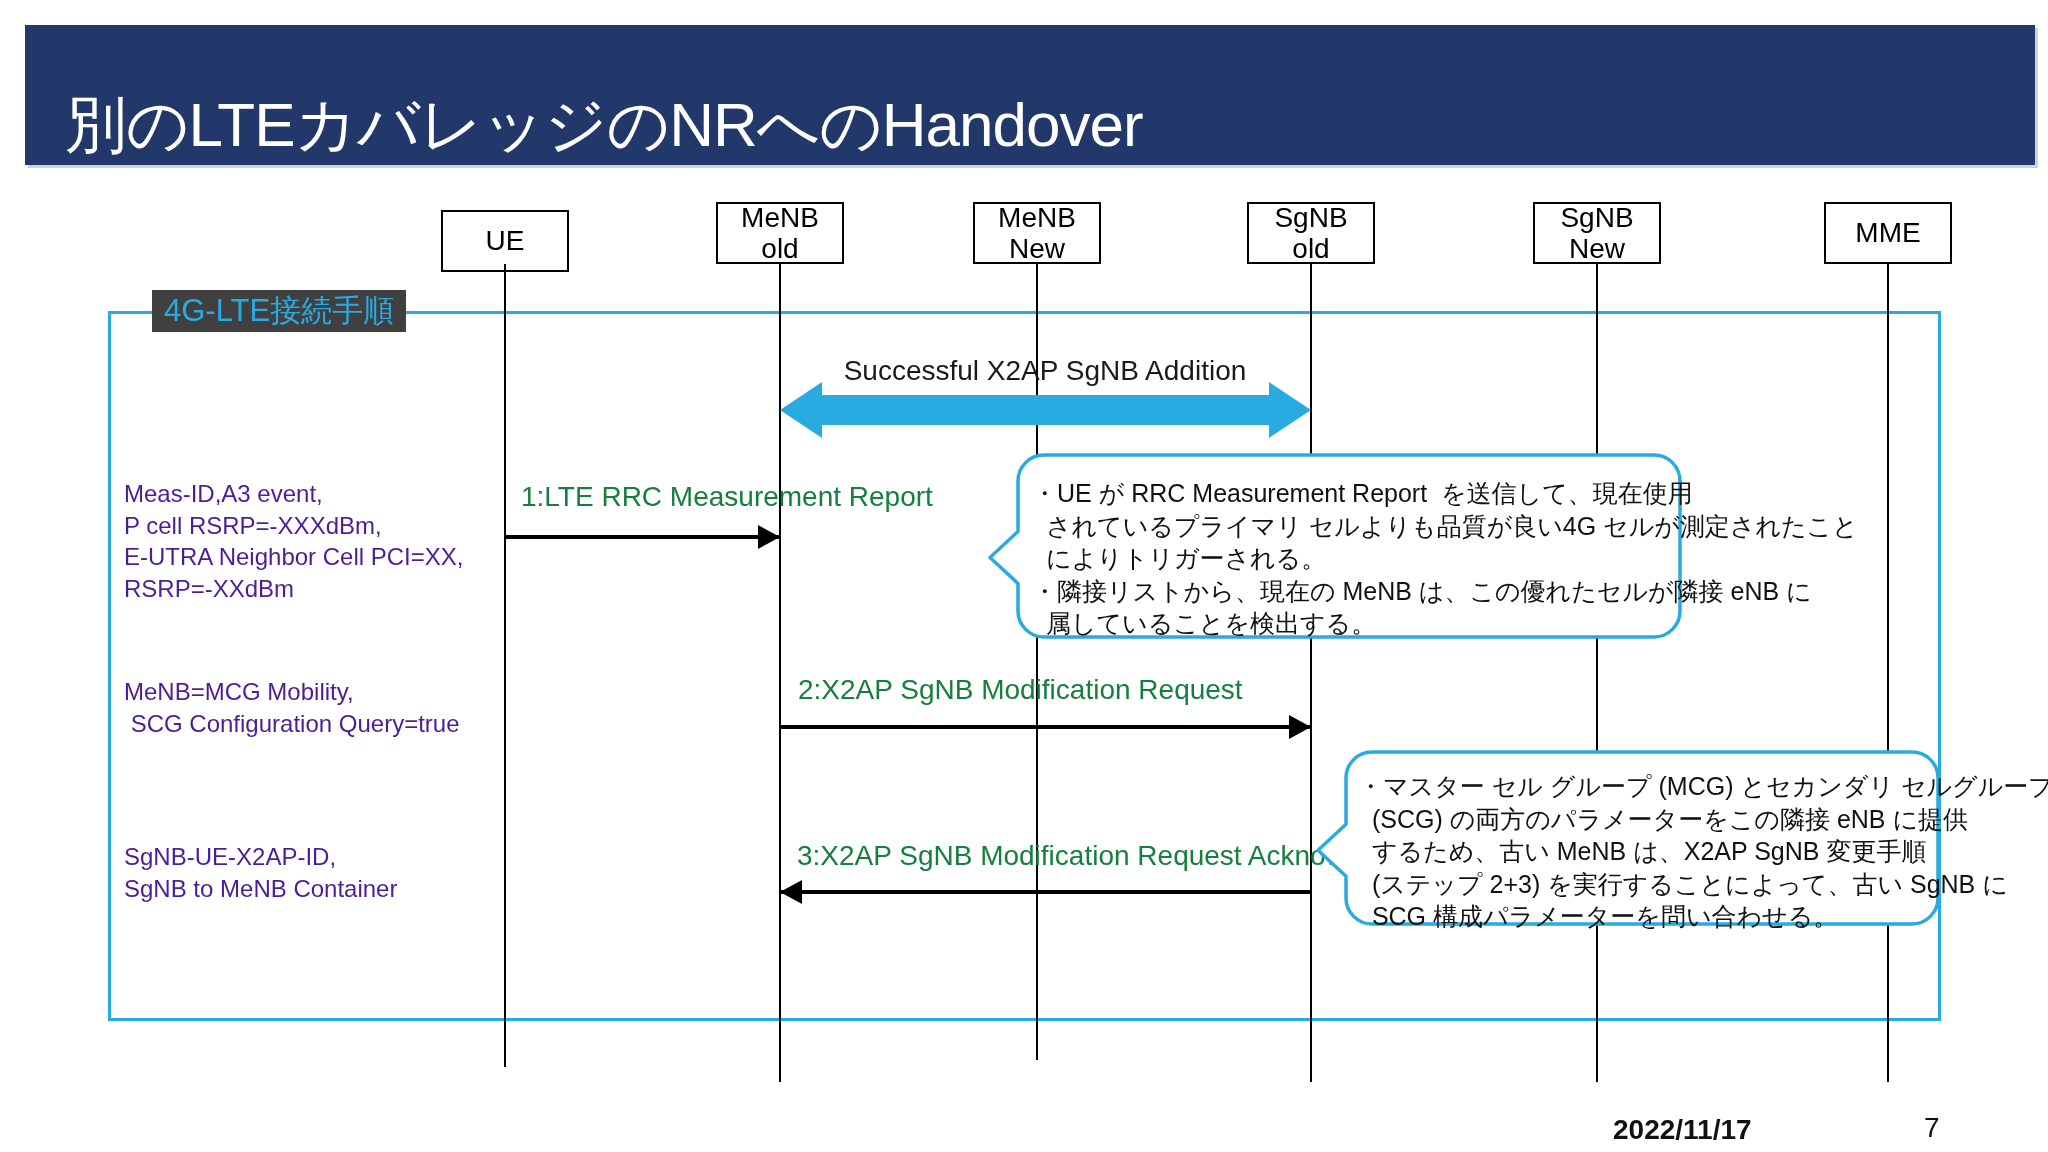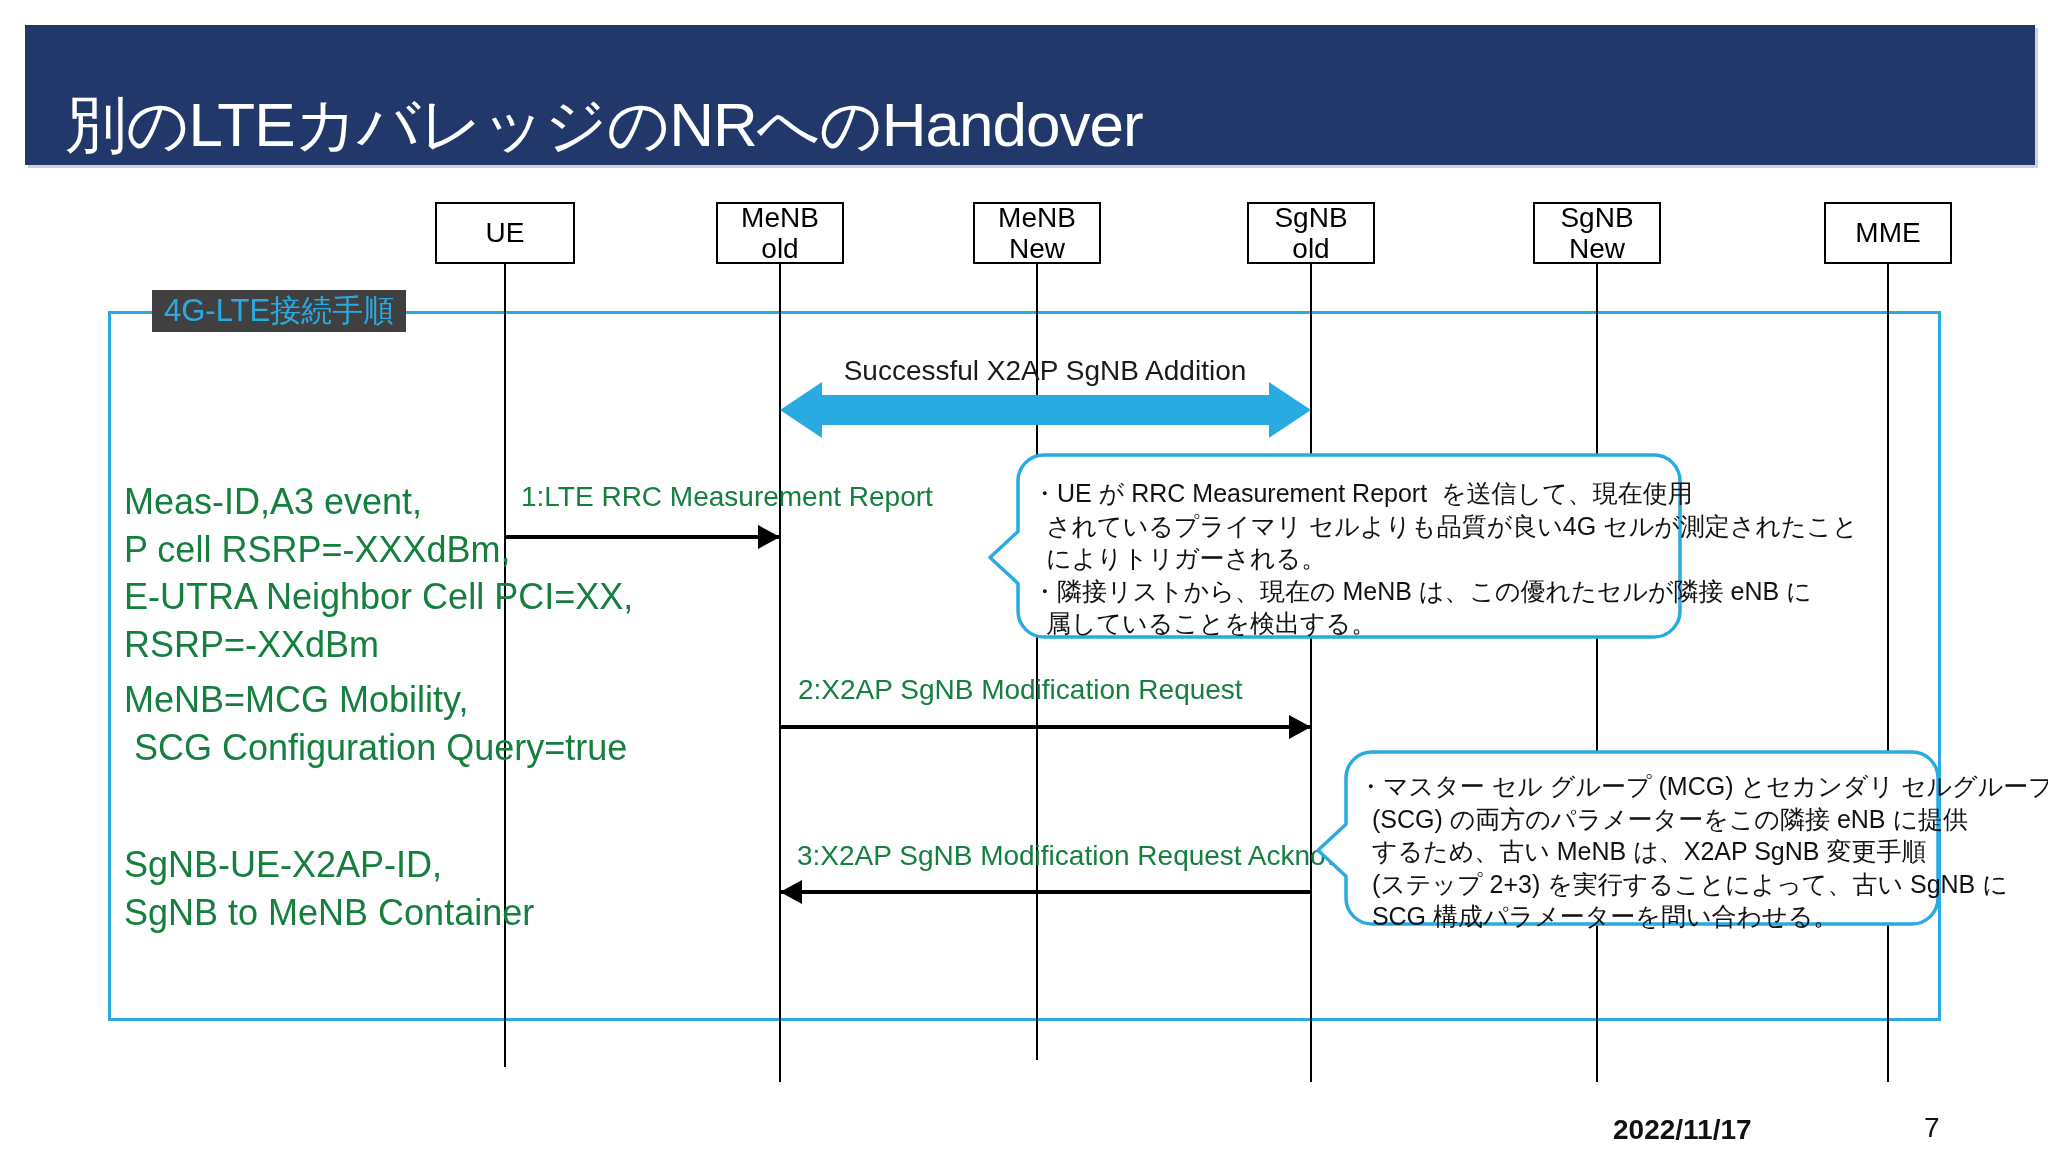--- a/index.html
+++ b/index.html
@@ -62,21 +62,21 @@
   .msg-head{
     position:absolute;width:0;height:0;
     border-top:12px solid transparent;
     border-bottom:12px solid transparent;
   }
   .msg-head.right{border-left:22px solid #000;}
   .msg-head.left{border-right:22px solid #000;}
 
   
   .param-note{
-    position:absolute;font-size:36px;color:#15803d;
+    position:absolute;font-size:24px;color:#4c1d95;
     line-height:1.32;white-space:pre;
   }
 
   
   .callout{position:absolute;}
   .callout svg{position:absolute;left:0;top:0;overflow:visible;}
   .callout-text{
     position:absolute;color:#111;line-height:1.30;
     white-space:pre;font-size:25px;
   }
@@ -101,21 +101,21 @@
 <div id="slide">
 
   <div class="title-bar">
     <div class="title-text">別のLTEカバレッジのNRへのHandover</div>
   </div>
 
   <div class="phase-frame"></div>
   <div class="phase-label">4G-LTE接続手順</div>
 
   <div id="actors-layer">
-      <div class="actor-box" style="left: 505px; top: 202px; width: 140px; height: 62px;">
+      <div class="actor-box" style="left: 505px; top: 210px; width: 128px; height: 62px;">
         <span>UE</span>
       </div>
       <div class="actor-line" style="left: 504px; top: 264px; height: 803px;"></div>
       <div class="actor-box" style="left: 780px; top: 202px; width: 128px; height: 62px;">
         <span>MeNB</span>
         <span>old</span>
       </div>
       <div class="actor-line" style="left: 779px; top: 264px; height: 818px;"></div>
       <div class="actor-box" style="left: 1037px; top: 202px; width: 128px; height: 62px;">
         <span>MeNB</span>

